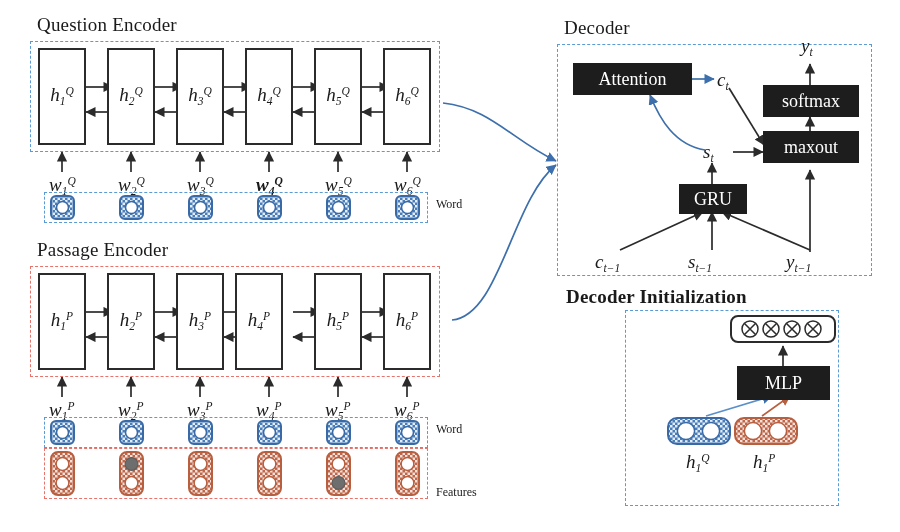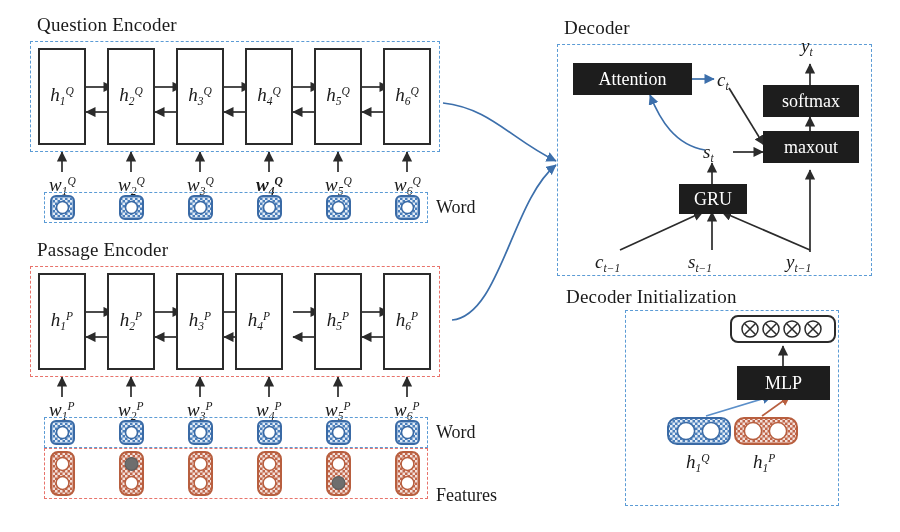--- a/index.html
+++ b/index.html
@@ -12,21 +12,21 @@
   .grp-blue{border:1.6px dashed #5b9bd5;}
   .grp-red{border:1.6px dashed #e8736b;}
   .cell{box-sizing:border-box;border:2px solid #2b2b2b;background:#fff;
         display:flex;align-items:center;justify-content:center;}
   .math{font-style:italic;font-size:19px;white-space:nowrap;line-height:1;}
   .math sub,.math sup{font-style:italic;font-size:11.5px;}
   .math sub{vertical-align:-0.38em;} .math sup{vertical-align:0.52em;}
   .blk{box-sizing:border-box;background:#1d1d1d;color:#fff;
        display:flex;align-items:center;justify-content:center;
        font-size:18px;white-space:nowrap;}
-  .lbl{font-size:18px;white-space:nowrap;}
+  .lbl{font-size:12px;white-space:nowrap;}
   svg{position:absolute;left:0;top:0;overflow:visible;}
 </style>
 </head>
 <body>
 
 <div id="root">
 
   <svg width="900" height="532">
     <defs>
       <marker id="ahB" markerWidth="7" markerHeight="7" refX="5.6" refY="3" orient="auto">
@@ -316,21 +316,21 @@
   <div class="abs blk" style="left:763px;top:131px;width:96px;height:32px;">maxout</div>
   <div class="abs blk" style="left:679px;top:184px;width:68px;height:30px;">GRU</div>
 
   <div class="abs math" style="left:717px;top:70px;">c<sub>t</sub></div>
   <div class="abs math" style="left:703px;top:142px;">s<sub>t</sub></div>
   <div class="abs math" style="left:801px;top:36px;">y<sub>t</sub></div>
   <div class="abs math" style="left:595px;top:252px;">c<sub>t−1</sub></div>
   <div class="abs math" style="left:688px;top:252px;">s<sub>t−1</sub></div>
   <div class="abs math" style="left:786px;top:252px;">y<sub>t−1</sub></div>
 
-  <div class="abs ttl" style="left:566px;top:286px;">Decoder Initialization</div>
+  <div class="abs ttl" style="left:566px;top:286px;font-weight:bold;">Decoder Initialization</div>
   <div class="abs grp grp-blue" style="left:625px;top:310px;width:214px;height:196px;"></div>
 
   <div class="abs blk" style="left:737px;top:366px;width:93px;height:34px;">MLP</div>
 
   <div class="abs math" style="left:686px;top:452px;">h<sub>1</sub><sup>Q</sup></div>
   <div class="abs math" style="left:753px;top:452px;">h<sub>1</sub><sup>P</sup></div>
 
 </div>
 
 </body></html>

